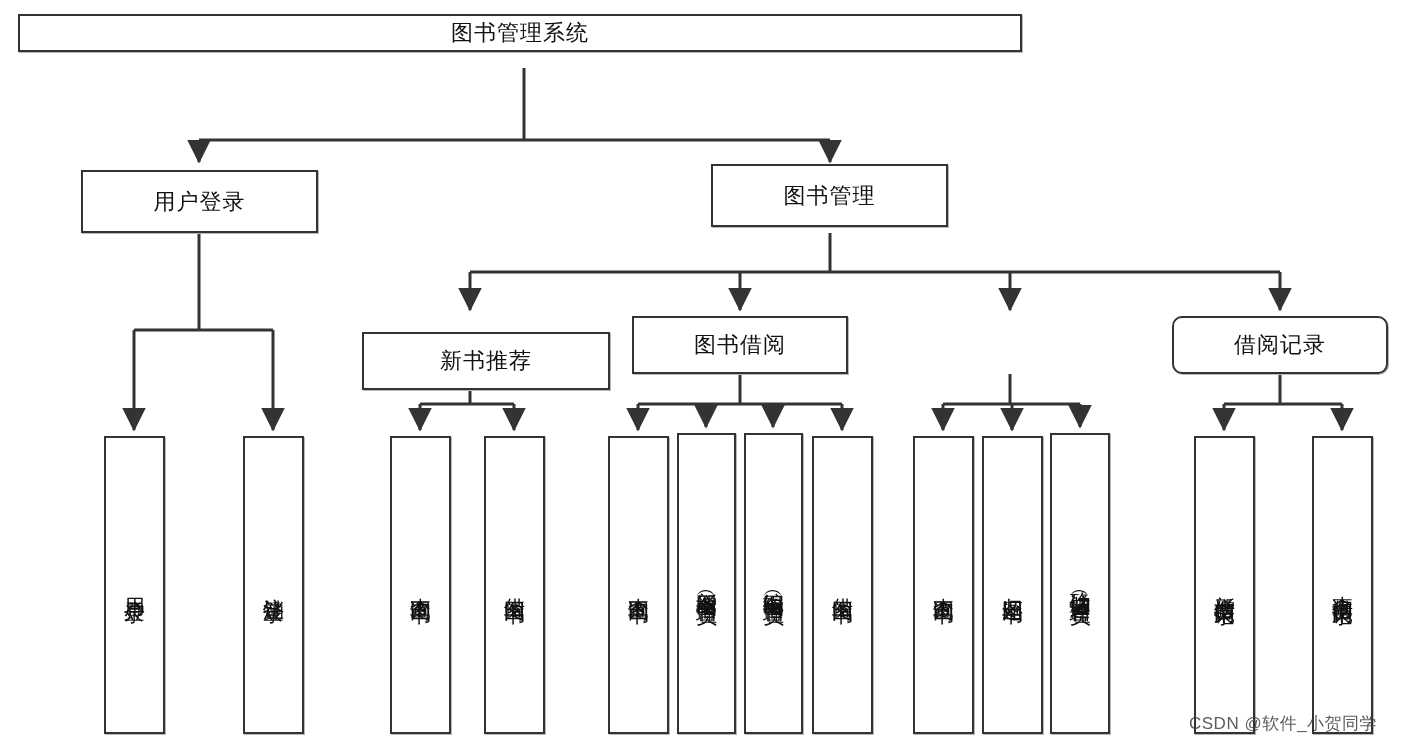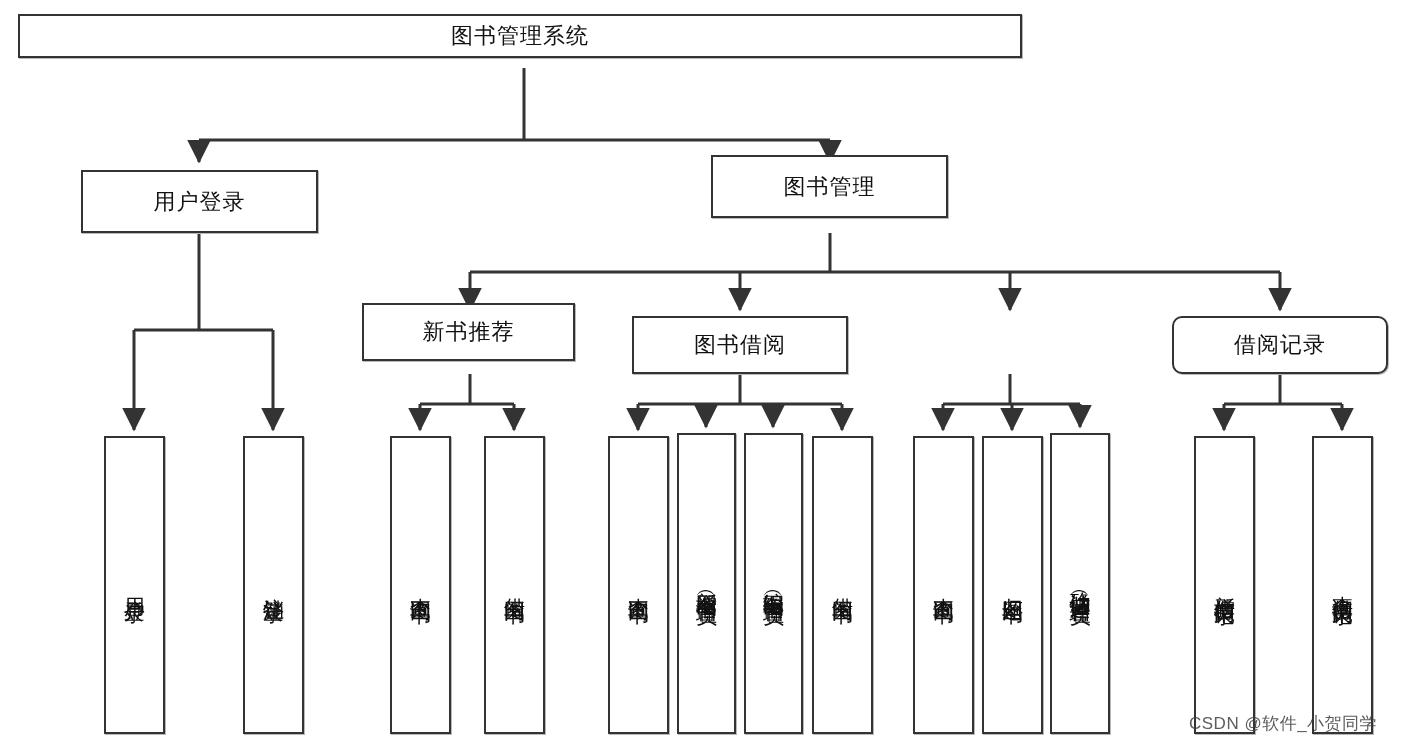--- a/index.html
+++ b/index.html
@@ -116,32 +116,32 @@
       <path d="M1012,404 L1012,430" marker-end="url(#arrowhead)"></path>
       <path d="M1080,404 L1080,427" marker-end="url(#arrowhead)"></path>
 
       <path d="M1280,374 L1280,404"></path>
       <path d="M1224,404 L1342,404"></path>
       <path d="M1224,404 L1224,430" marker-end="url(#arrowhead)"></path>
       <path d="M1342,404 L1342,430" marker-end="url(#arrowhead)"></path>
     </g>
   </svg>
 
-  <div class="node horiz" style="left:18px; top:14px; width:1004px; height:44px;">
+  <div class="node horiz" style="left:18px; top:14px; width:1004px; height:38px;">
     <span class="label">图书管理系统</span>
   </div>
 
   <div class="node horiz" style="left:81px; top:170px; width:237px; height:63px;">
     <span class="label">用户登录</span>
   </div>
-  <div class="node horiz" style="left:711px; top:155px; width:237px; height:63px;">
+  <div class="node horiz" style="left:711px; top:164px; width:237px; height:63px;">
     <span class="label">图书管理</span>
   </div>
 
-  <div class="node horiz" style="left:362px; top:303px; width:213px; height:58px;">
+  <div class="node horiz" style="left:362px; top:332px; width:248px; height:58px;">
     <span class="label">新书推荐</span>
   </div>
   <div class="node horiz" style="left:632px; top:316px; width:216px; height:58px;">
     <span class="label">图书借阅</span>
   </div>
   <div class="node horiz" style="left:1172px; top:316px; width:216px; height:58px;border-radius:10px;">
     <span class="label">借阅记录</span>
   </div>
 
   <div class="node vert" style="left:104px; top:436px; width:61px; height:298px;">

